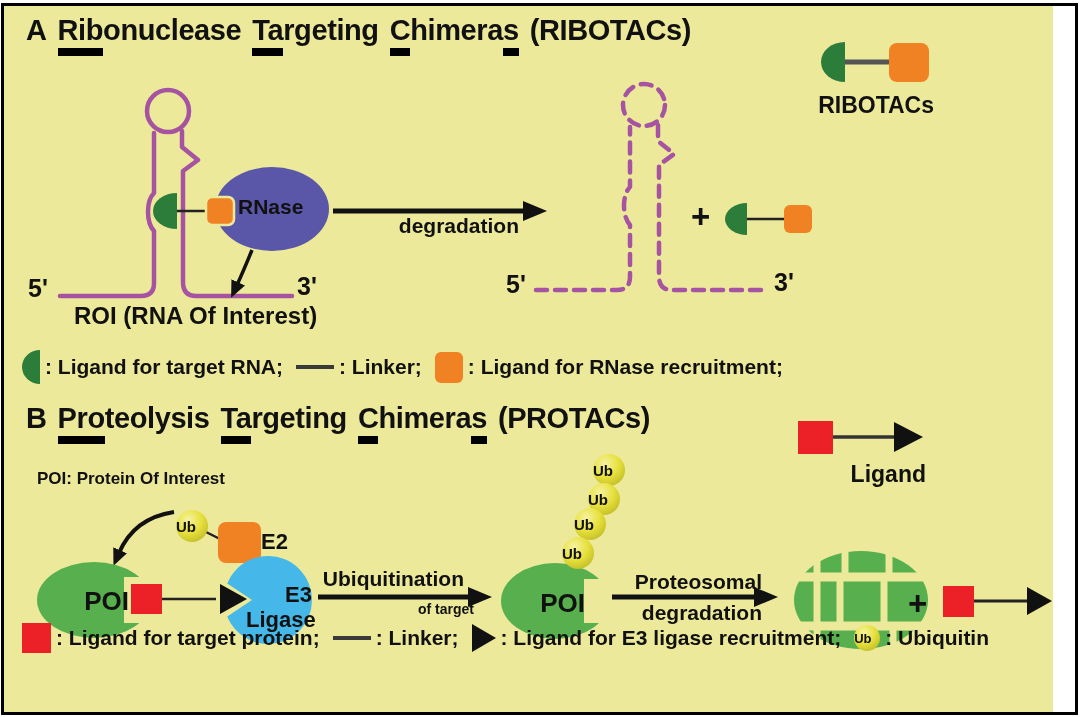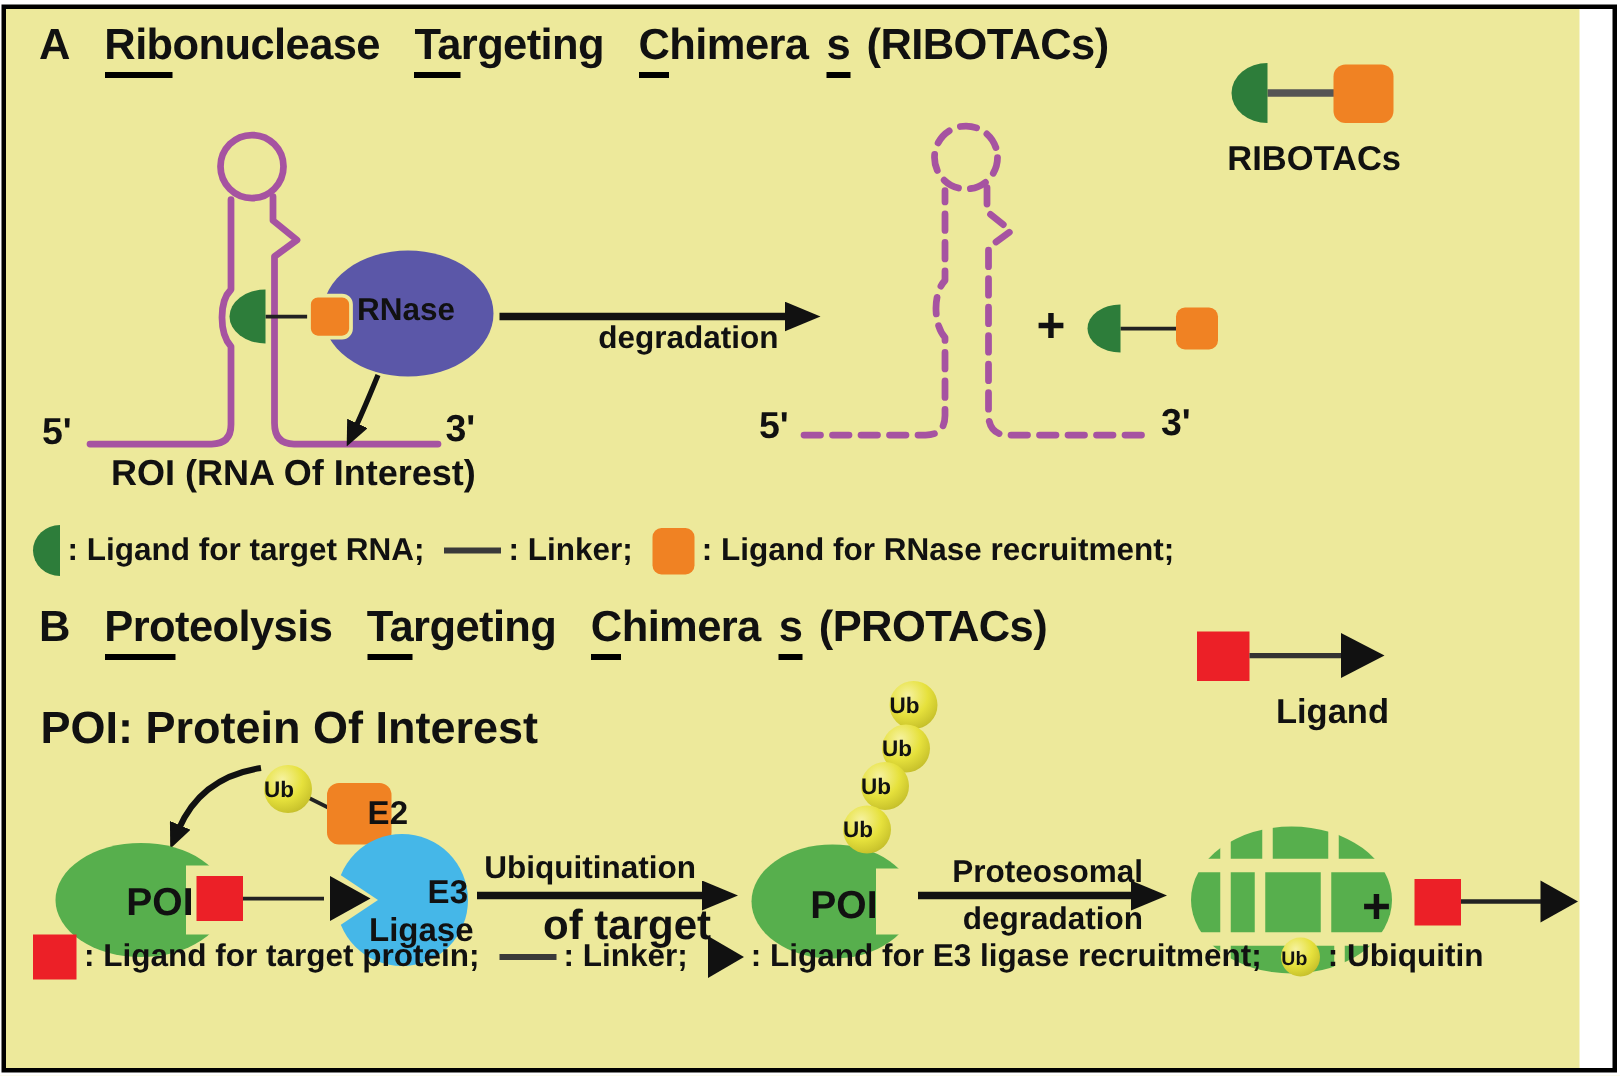--- a/index.html
+++ b/index.html
@@ -4,21 +4,21 @@
 <style>
   html,body{margin:0;padding:0;background:#fff;}
   .canvas{position:relative;width:1080px;height:717px;background:#fff;overflow:hidden;
           font-family:"Liberation Sans","DejaVu Sans",sans-serif;font-weight:700;color:#111;}
   .frame{position:absolute;left:1px;top:3px;width:1077px;height:712px;border:3px solid #000;box-sizing:border-box;}
   .paper{position:absolute;left:4px;top:6px;width:1049px;height:706px;background:#EDE99B;}
   .art{position:absolute;left:0;top:0;z-index:1;}
   .abs{position:absolute;z-index:2;white-space:nowrap;}
   .ctr{text-align:right;}
   .title{display:flex;gap:11px;font-size:29px;letter-spacing:-0.4px;align-items:baseline;}
-  .u{display:inline-block;border-bottom:4px solid #000000;padding-bottom:1px;margin-left:12px;}
+  .u{display:inline-block;border-bottom:8px solid #000000;padding-bottom:1px;}
   .legend-row{display:flex;align-items:center;gap:5px;font-size:21px;z-index:2;position:absolute;}
   .legend-text{margin-right:8px;}
   .half-disc{width:18px;height:34px;background:#2D7D3A;border-radius:18px 0 0 18px / 17px 0 0 17px;}
   .sq-orange{width:28px;height:31px;background:#F08223;border-radius:6px;}
   .sq-red{width:29px;height:30px;background:#EC2027;}
   .line-icon{width:38px;height:4px;background:#3a3a3a;}
   .tri-icon{width:0;height:0;border-left:24px solid #111;border-top:14px solid transparent;border-bottom:14px solid transparent;}
   .ub{border-radius:50%;display:flex;align-items:center;justify-content:flex-start;
       background:radial-gradient(circle at 38% 30%, #f6f2a0 0%, #e6e13c 45%, #c9c32c 75%, #99931f 100%);}
   .ub-lg{width:32px;height:32px;font-size:15px;}
@@ -155,35 +155,35 @@
 
   <div class="abs title" style="left:26px;top:402px;">
     <span>B</span>
     <span><span class="u">Pro</span><span>teolysis</span></span>
     <span><span class="u">Ta</span><span>rgeting</span></span>
     <span><span class="u">C</span><span>himera</span><span class="u">s</span></span>
     <span>(PROTACs)</span>
   </div>
 
   <div class="abs ctr" style="left:796px;top:461px;width:130px;font-size:23px;">Ligand</div>
-  <div class="abs" style="left:27px;top:469px;font-size:30px;">POI: Protein Of Interest</div>
+  <div class="abs" style="left:37px;top:469px;font-size:17px;">POI: Protein Of Interest</div>
 
   <div class="abs ub ub-lg" style="left:176px;top:510px;">
       <span>Ub</span>
     </div>
-  <div class="abs ctr" style="left:218px;top:529px;width:54px;font-size:22px;">E2</div>
+  <div class="abs ctr" style="left:218px;top:529px;width:54px;font-size:22px;padding-left:16px;">E2</div>
 
   <div class="abs ctr" style="left:59px;top:586px;width:70px;font-size:26px;">POI</div>
   <div class="abs ctr" style="left:246px;top:582px;width:66px;font-size:22px;line-height:25px;">
     <div>E3</div>
     <div>Ligase</div>
   </div>
 
   <div class="abs ctr" style="left:312px;top:567px;width:152px;font-size:21px;">Ubiquitination</div>
-  <div class="abs ctr" style="left:322px;top:601px;width:152px;font-size:28px;">of target</div>
+  <div class="abs ctr" style="left:322px;top:601px;width:152px;font-size:14px;">of target</div>
 
   <div class="abs ub ub-lg" style="left:593px;top:454px;">
       <span>Ub</span>
     </div>
   <div class="abs ub ub-lg" style="left:588px;top:483px;">
       <span>Ub</span>
     </div>
   <div class="abs ub ub-lg" style="left:574px;top:508px;">
       <span>Ub</span>
     </div>

